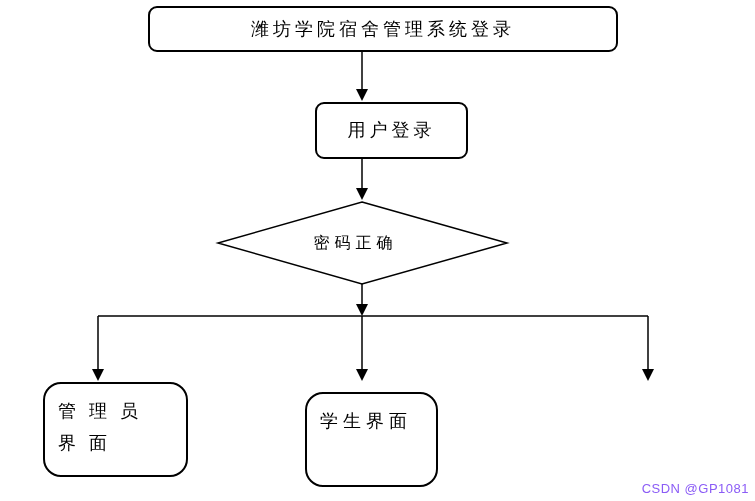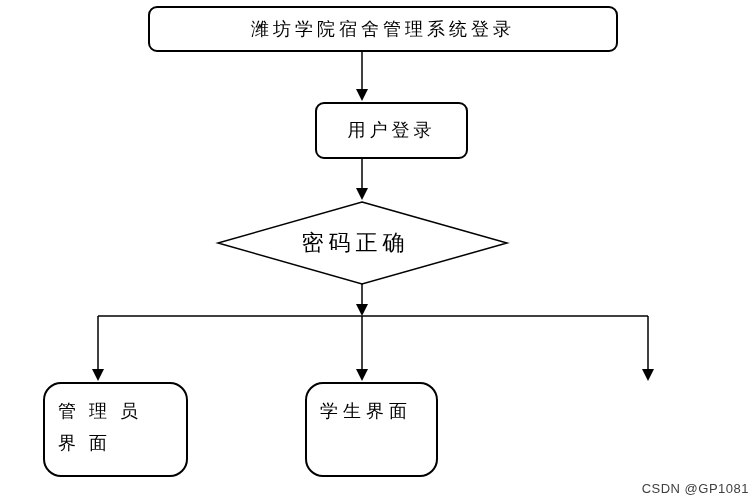--- a/index.html
+++ b/index.html
@@ -42,42 +42,42 @@
   .node-title   { left: 148px; top: 6px;   width: 470px; height: 46px; }
   .node-login   { left: 287px; top: 102px; width: 153px; height: 57px; margin-left: 28px; }
   .leaf {
     border-radius: 18px;
     padding: 11px 6px 16px 13px;
     line-height: 32px;
     word-break: break-all;
     text-align: left;
   }
   .node-admin   { left: 43px;  top: 382px; width: 145px; height: 95px; letter-spacing: 13px; }
-  .node-student { left: 305px; top: 382px; width: 133px; height: 95px; letter-spacing: 5px;  }
+  .node-student { left: 305px; top: 392px; width: 133px; height: 95px; letter-spacing: 5px;  }
   .node-cleaner { left: 578px; top: 382px; width: 130px; height: 96px; letter-spacing: 8px;  }
   .diamond-label {
     position: absolute;
     left: 218px;
     top: 202px;
     width: 289px;
     height: 82px;
     display: flex;
     align-items: center;
     justify-content: center;
-    font-size: 22px;
+    font-size: 16px;
     letter-spacing: 5px;
     text-indent: -14px;
   }
   .watermark {
     position: absolute;
     right: 6px;
     top: 481px;
     font-family: "Liberation Sans", "DejaVu Sans", sans-serif;
     font-size: 13px;
-    color: #404040;
+    color: #8b5cf6;
     letter-spacing: 0.5px;
   }
 </style>
 </head>
 <body>
 
 <div class="canvas">
 
   <svg class="connectors" width="755" height="501" viewBox="0 0 755 501" xmlns="http://www.w3.org/2000/svg">
 

